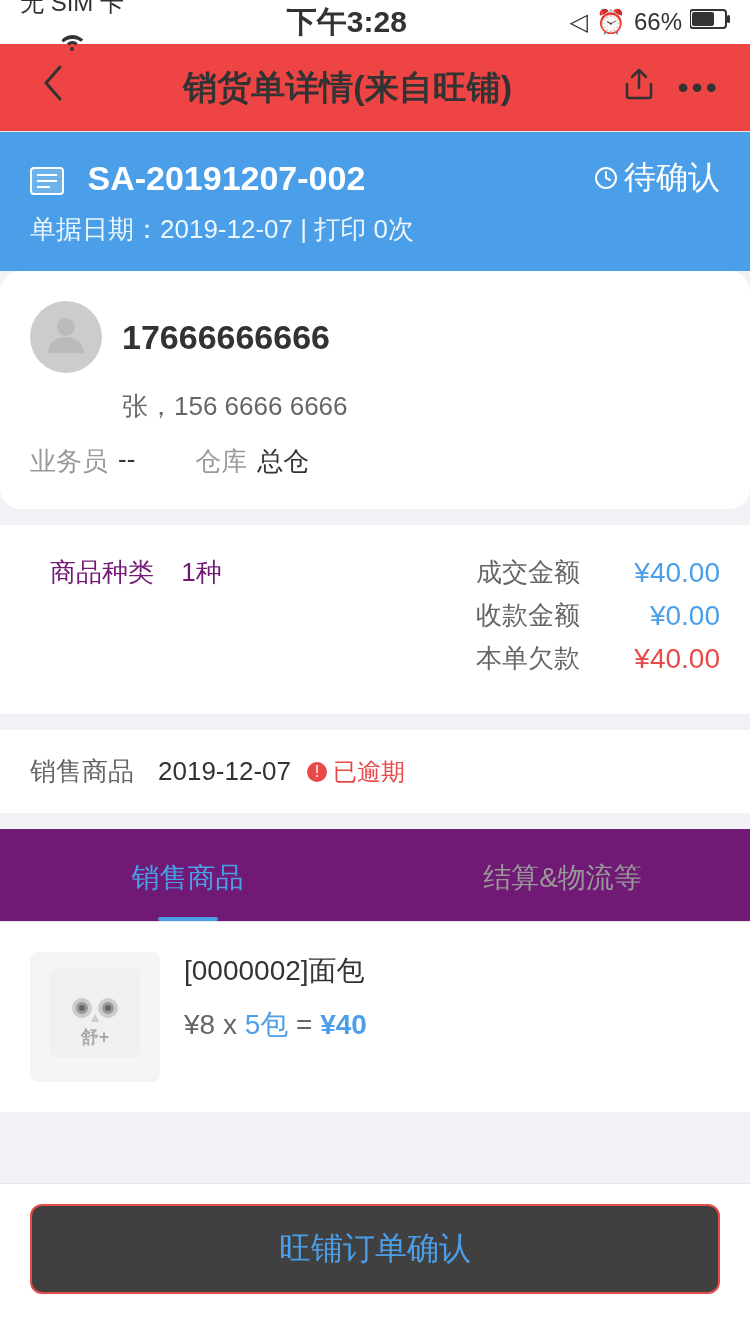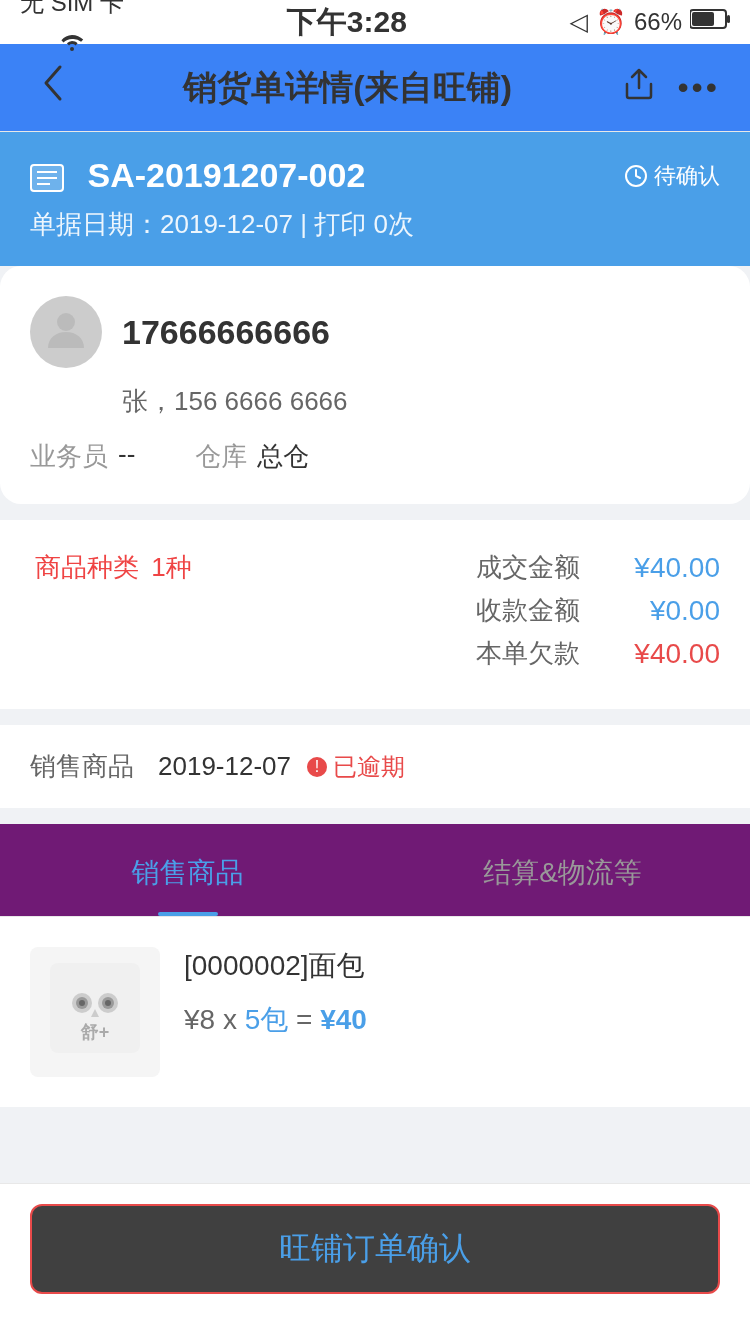--- a/index.html
+++ b/index.html
@@ -25,21 +25,21 @@
       font-size: 24px;
       font-weight: 500;
     }
     .status-left { display: flex; align-items: center; gap: 10px; flex-direction: column; }
     .status-center { font-size: 30px; font-weight: 600; }
     .status-right { display: flex; align-items: center; gap: 8px; font-size: 24px; }
 
     
     .nav-bar {
       height: 88px;
-      background: #3b82f6;
+      background: #ef4444;
       display: flex;
       align-items: center;
       justify-content: space-between;
       padding: 0 30px;
       border-bottom: 1px solid #e8e8e8;
     }
     .nav-back {
       font-size: 36px;
       color: #333;
       cursor: pointer;
@@ -78,21 +78,21 @@
       font-weight: 700;
       color: #fff;
     }
     .order-id-icon {
       margin-right: 8px;
     }
     .status-badge {
       display: flex;
       align-items: center;
       gap: 6px;
-      font-size: 22px;
+      font-size: 32px;
       color: #fff;
     }
     .header-card-sub {
       font-size: 26px;
       color: rgba(255,255,255,0.9);
     }
 
     
     .customer-section {
       background: #fff;
@@ -155,21 +155,21 @@
       display: flex;
       justify-content: space-between;
       align-items: flex-start;
     }
     .summary-left { }
     .summary-item {
       font-size: 26px;
       color: #666;
       margin-bottom: 8px;
     }
-    .summary-item span { color: #ef4444; margin-left: 5px; }
+    .summary-item span { color: #701a75; margin-left: 20px; }
     .summary-right {
       text-align: right;
     }
     .amount-row {
       display: flex;
       justify-content: flex-end;
       align-items: center;
       margin-bottom: 8px;
       gap: 20px;
     }

